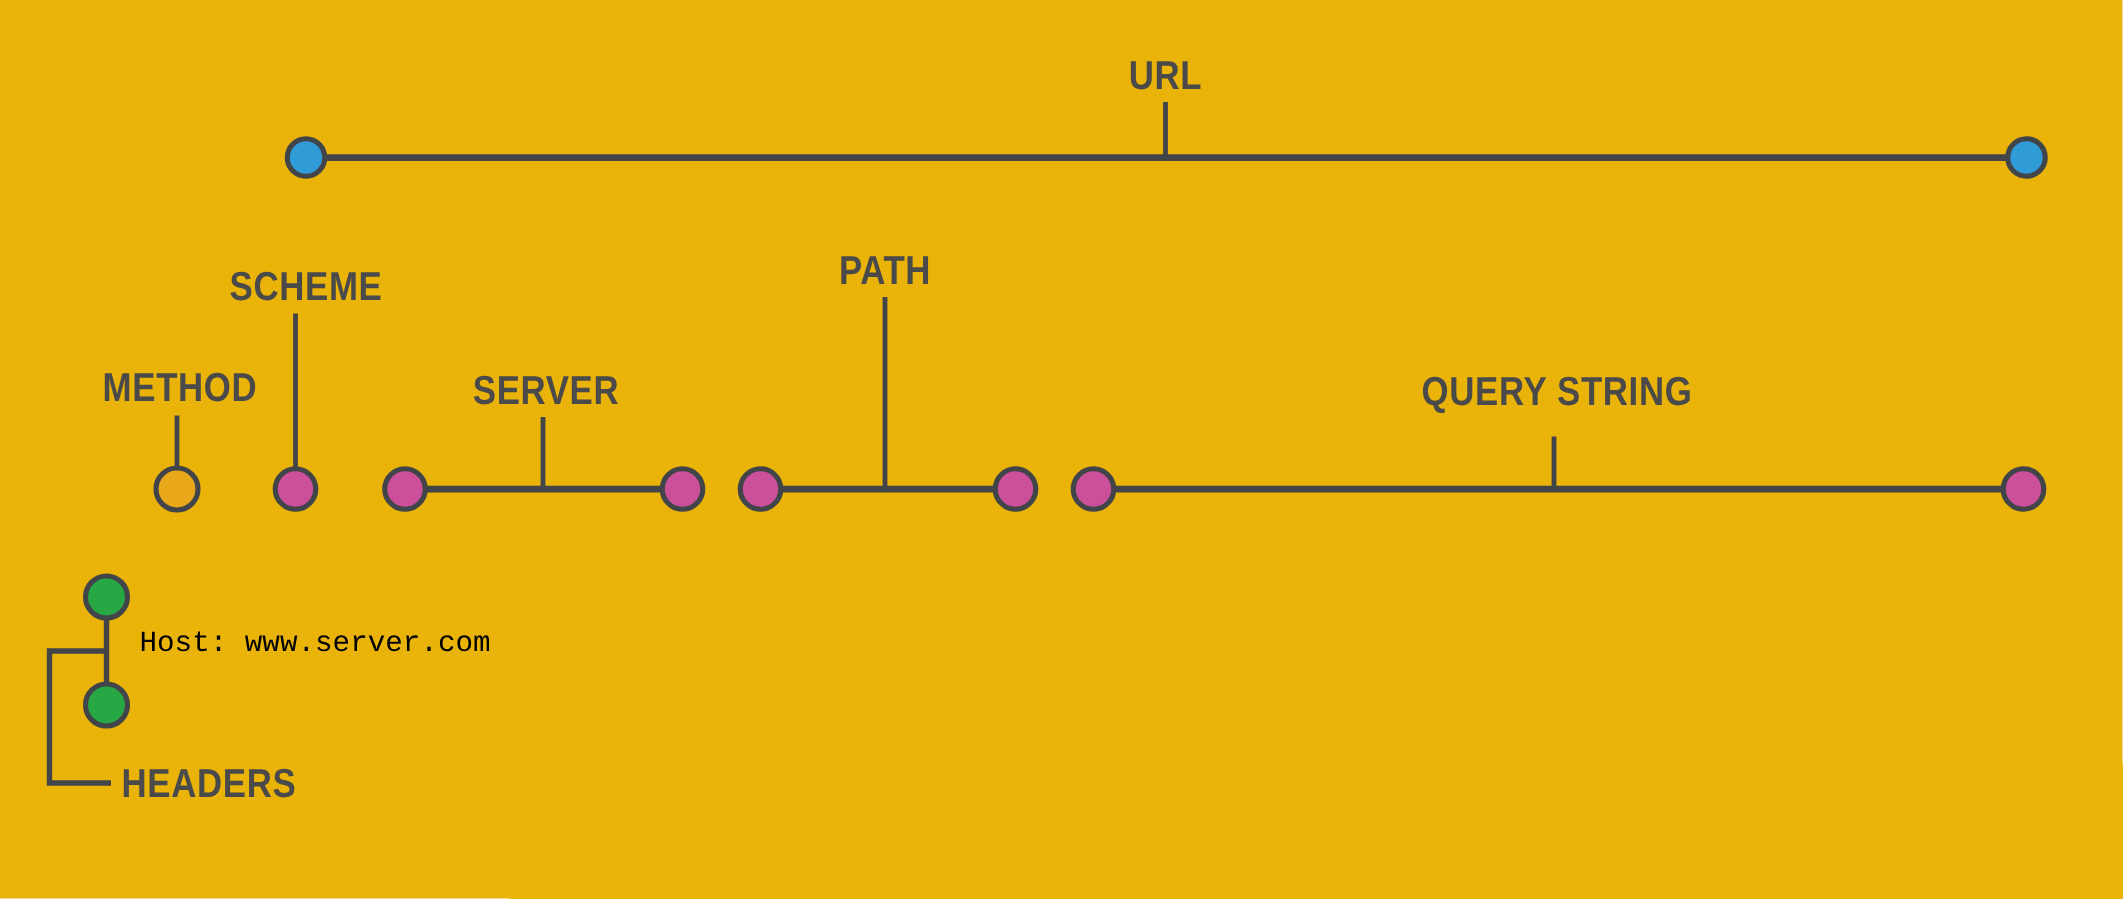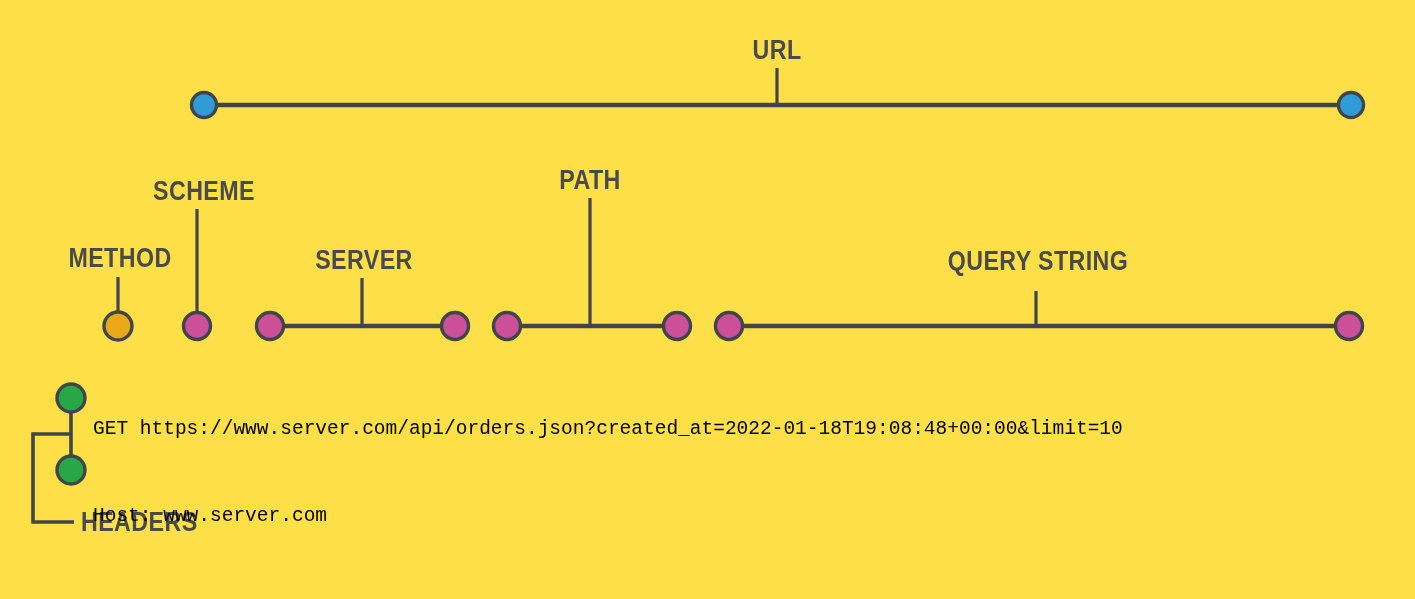--- a/index.html
+++ b/index.html
@@ -8,21 +8,21 @@
     padding: 0;
     background: #ffffff;
   }
   body {
     font-family: "Liberation Sans", sans-serif;
   }
   #diagram-root {
     position: relative;
     width: 1415px;
     height: 599px;
-    background: #fde047;
+    background: #eab308;
     overflow: hidden;
   }
   #diagram-svg {
     position: absolute;
     left: 0;
     top: 0;
     width: 1415px;
     height: 599px;
     display: block;
   }
@@ -125,18 +125,17 @@
 
   <div class="lbl center" style="left:364px; top:247px;">SERVER</div>
 
   <div class="lbl center" style="left:590px; top:167px;">PATH</div>
 
   <div class="lbl center" style="left:1038px; top:248px;">QUERY STRING</div>
 
   <div class="lbl left" style="left:81px; top:509px;">HEADERS</div>
 
   <div class="mono-block">
-    <div class="mono-line">GET https://www.server.com/api/orders.json?created_at=2022-01-18T19:08:48+00:00&amp;limit=10</div>
     <div class="mono-line">Host: www.server.com</div>
     
   </div>
 
 </div>
 
 </body></html>

